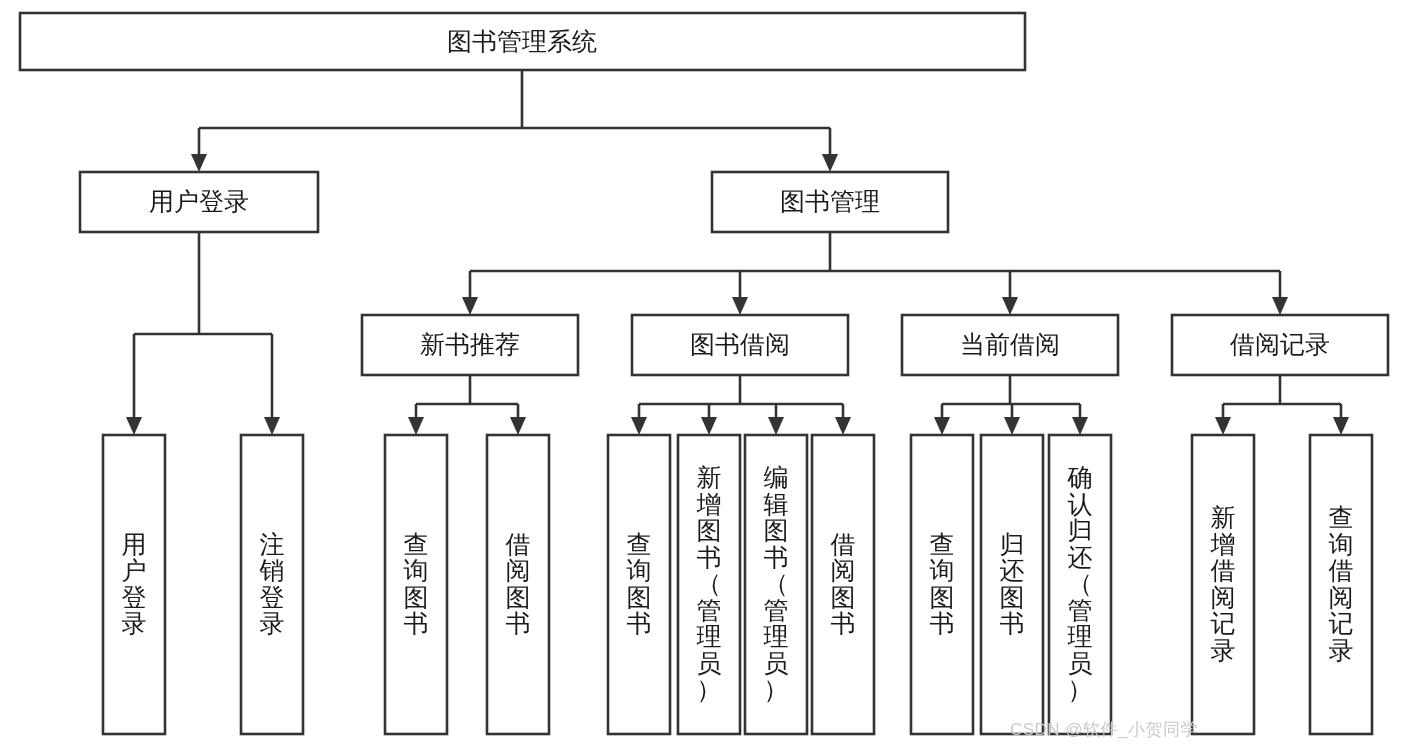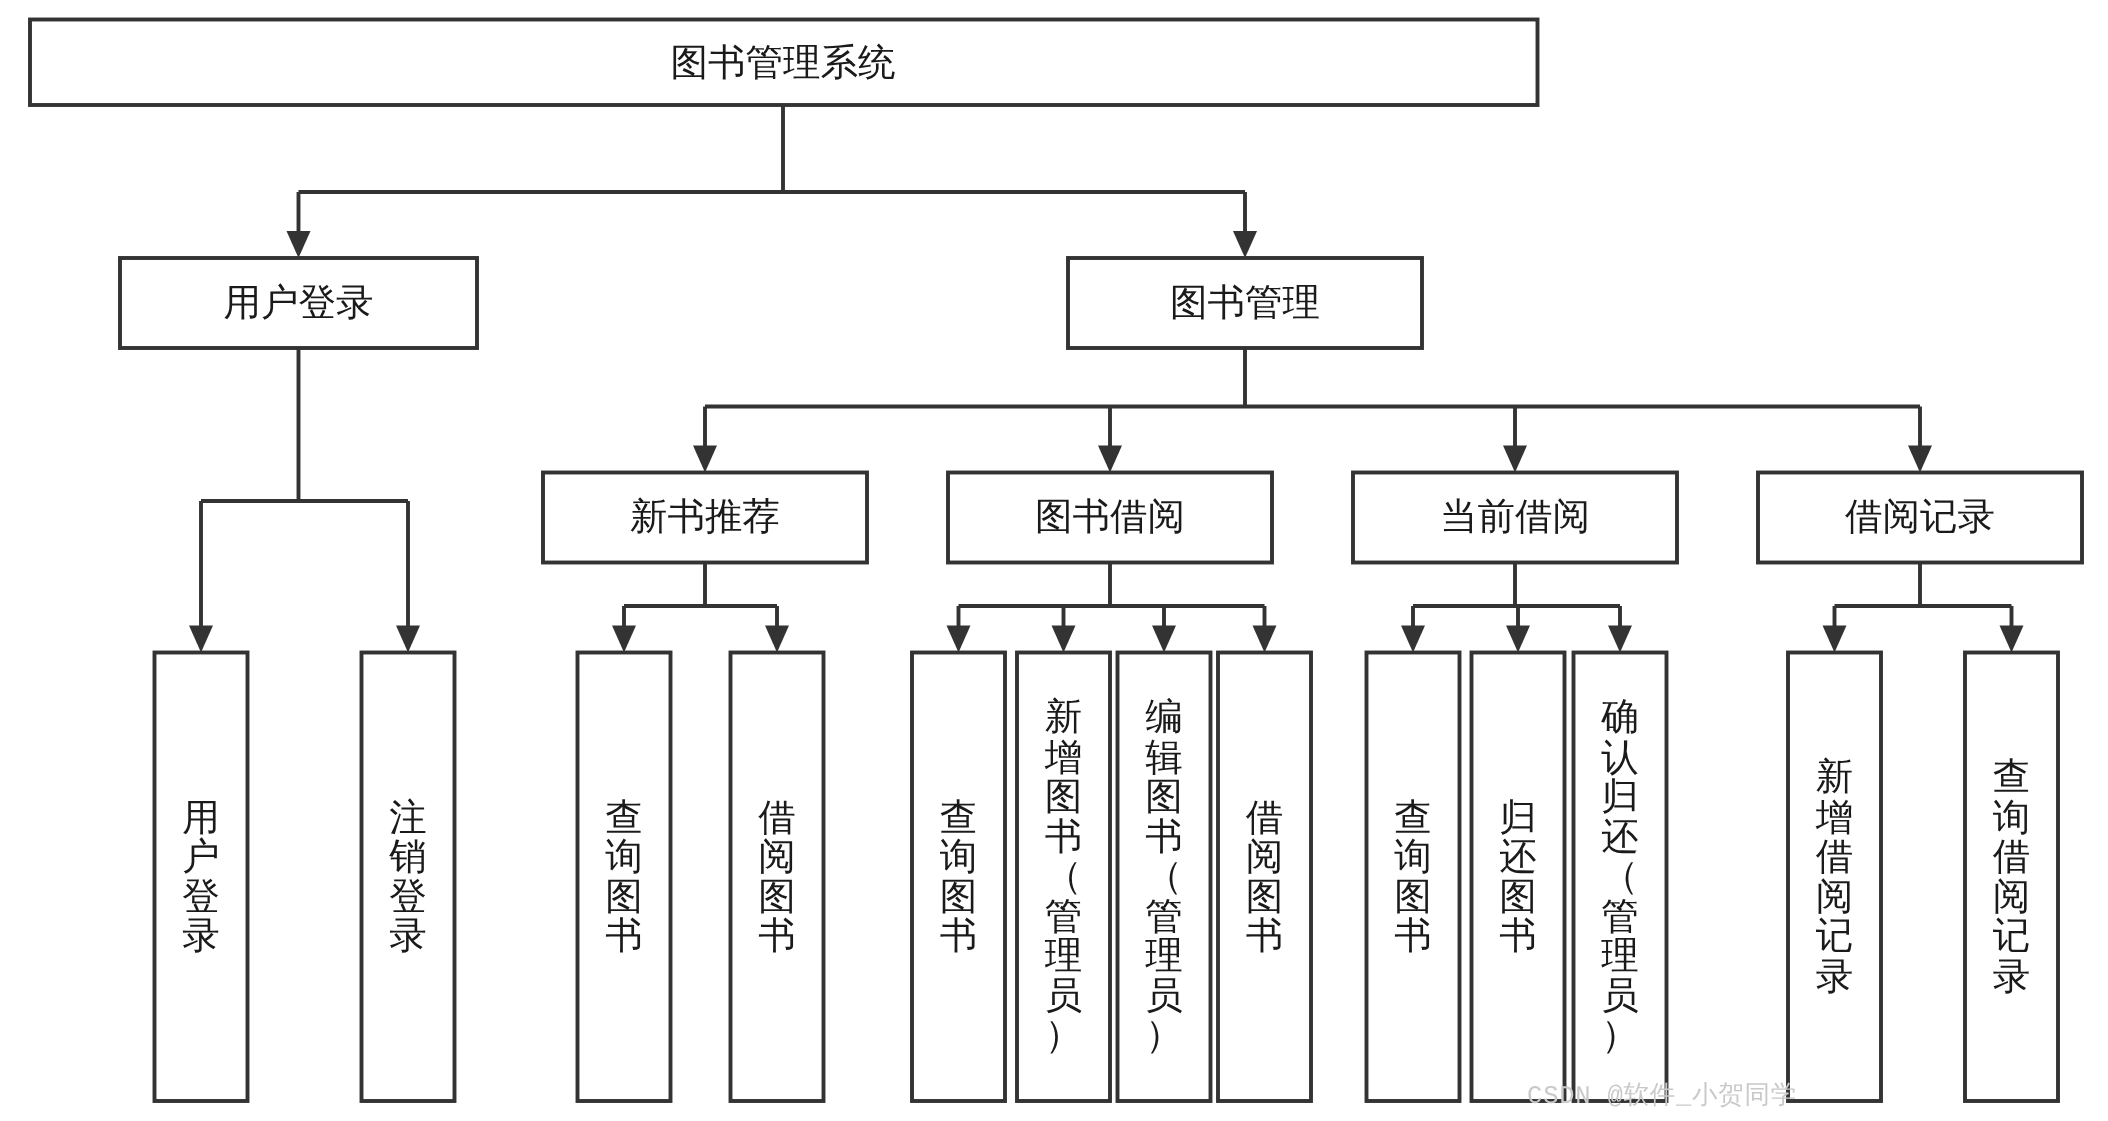--- a/index.html
+++ b/index.html
@@ -48,21 +48,21 @@
     font-size: 25px;
     text-anchor: middle;
     dominant-baseline: middle;
   }
   .watermark-text {
     position: absolute;
     right: 14px;
     bottom: 6px;
     color: #c9c9c9;
     font-size: 17px;
-    font-family: Liberation Mono, monospace;
+    font-family: Liberation Sans, sans-serif;
     white-space: nowrap;
     letter-spacing: 0.5px;
     user-select: none;
     text-align: right;
   }
   
   .leaf-label {
     position: absolute;
     display: flex;
     flex-direction: column;

